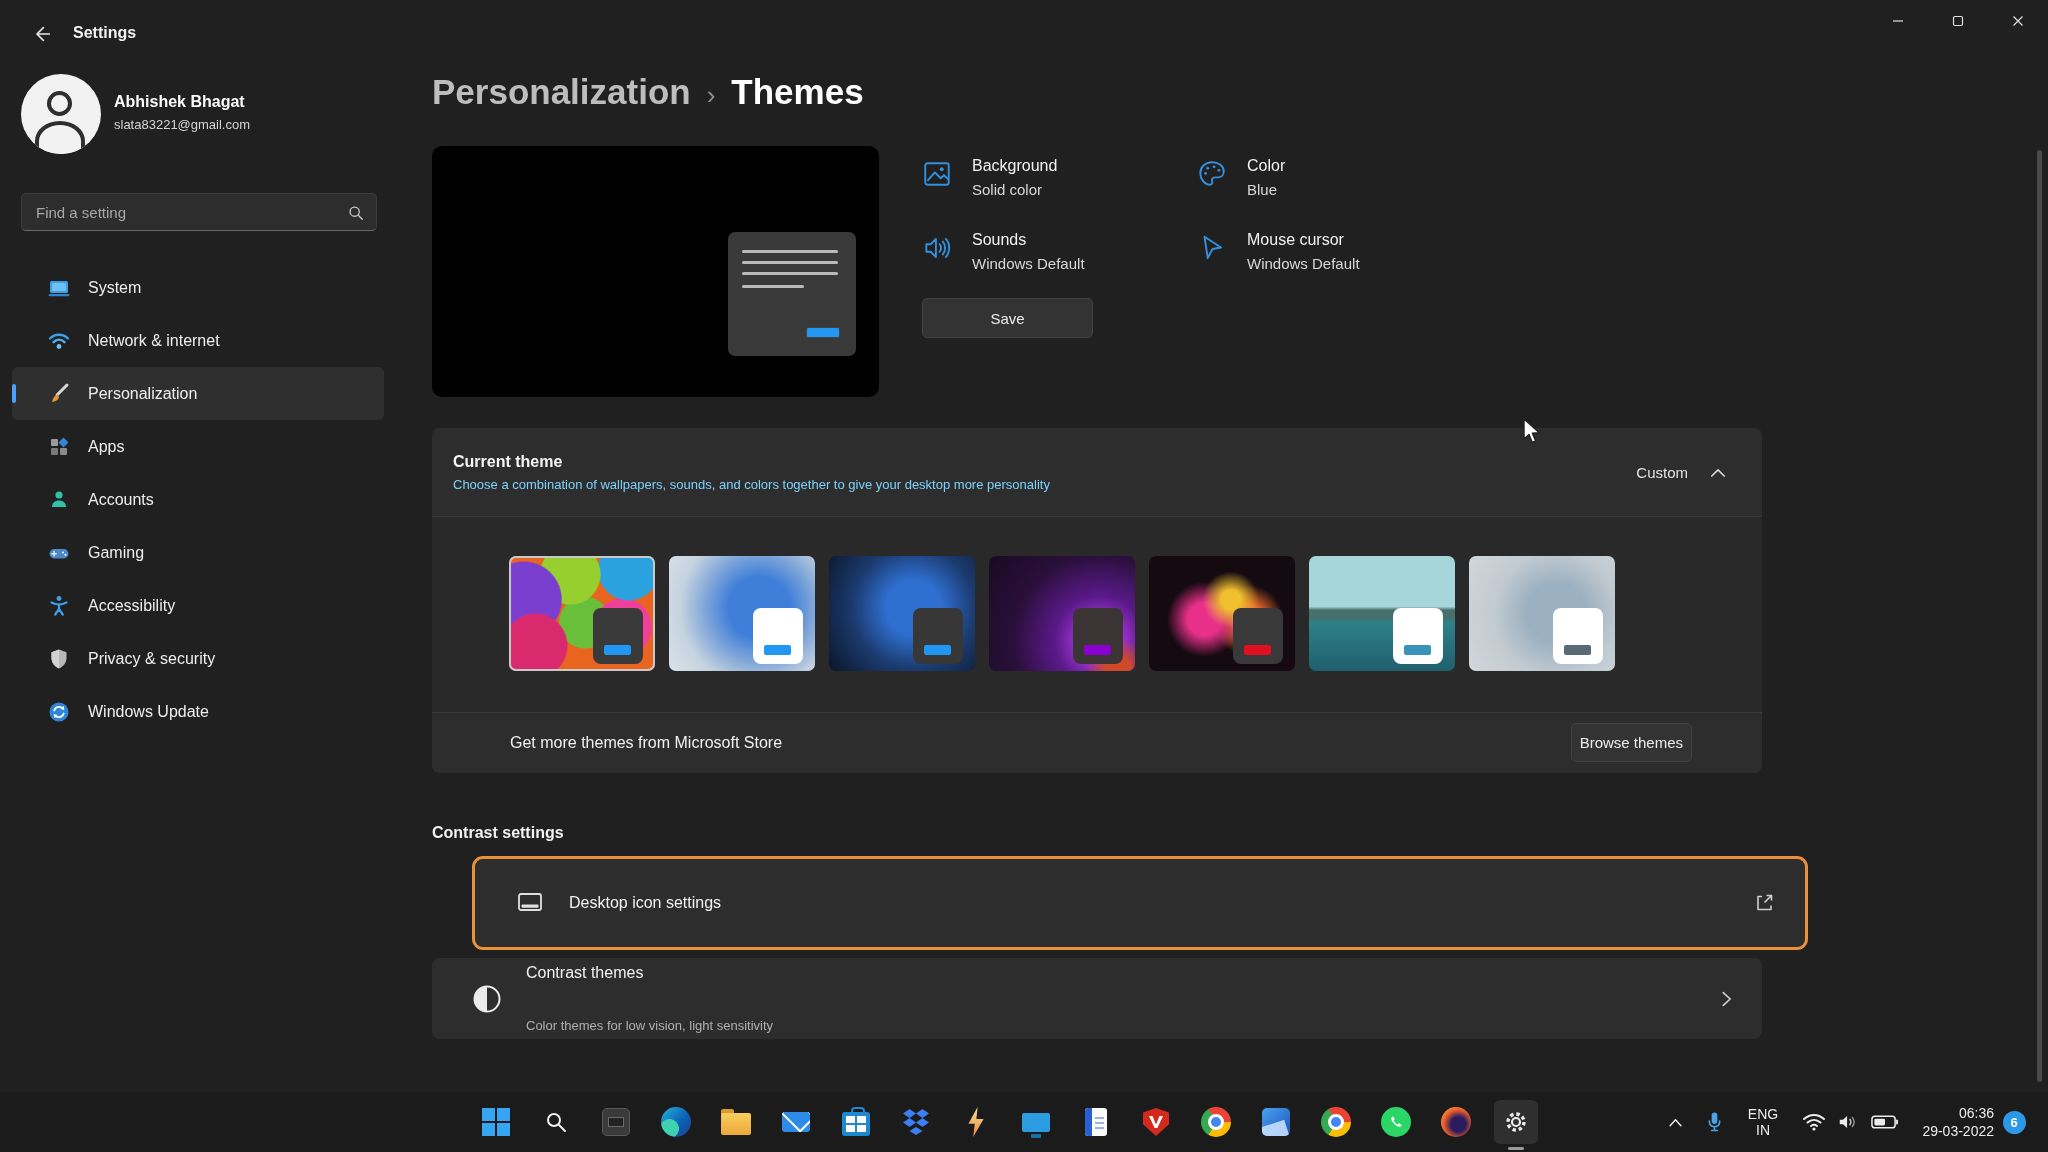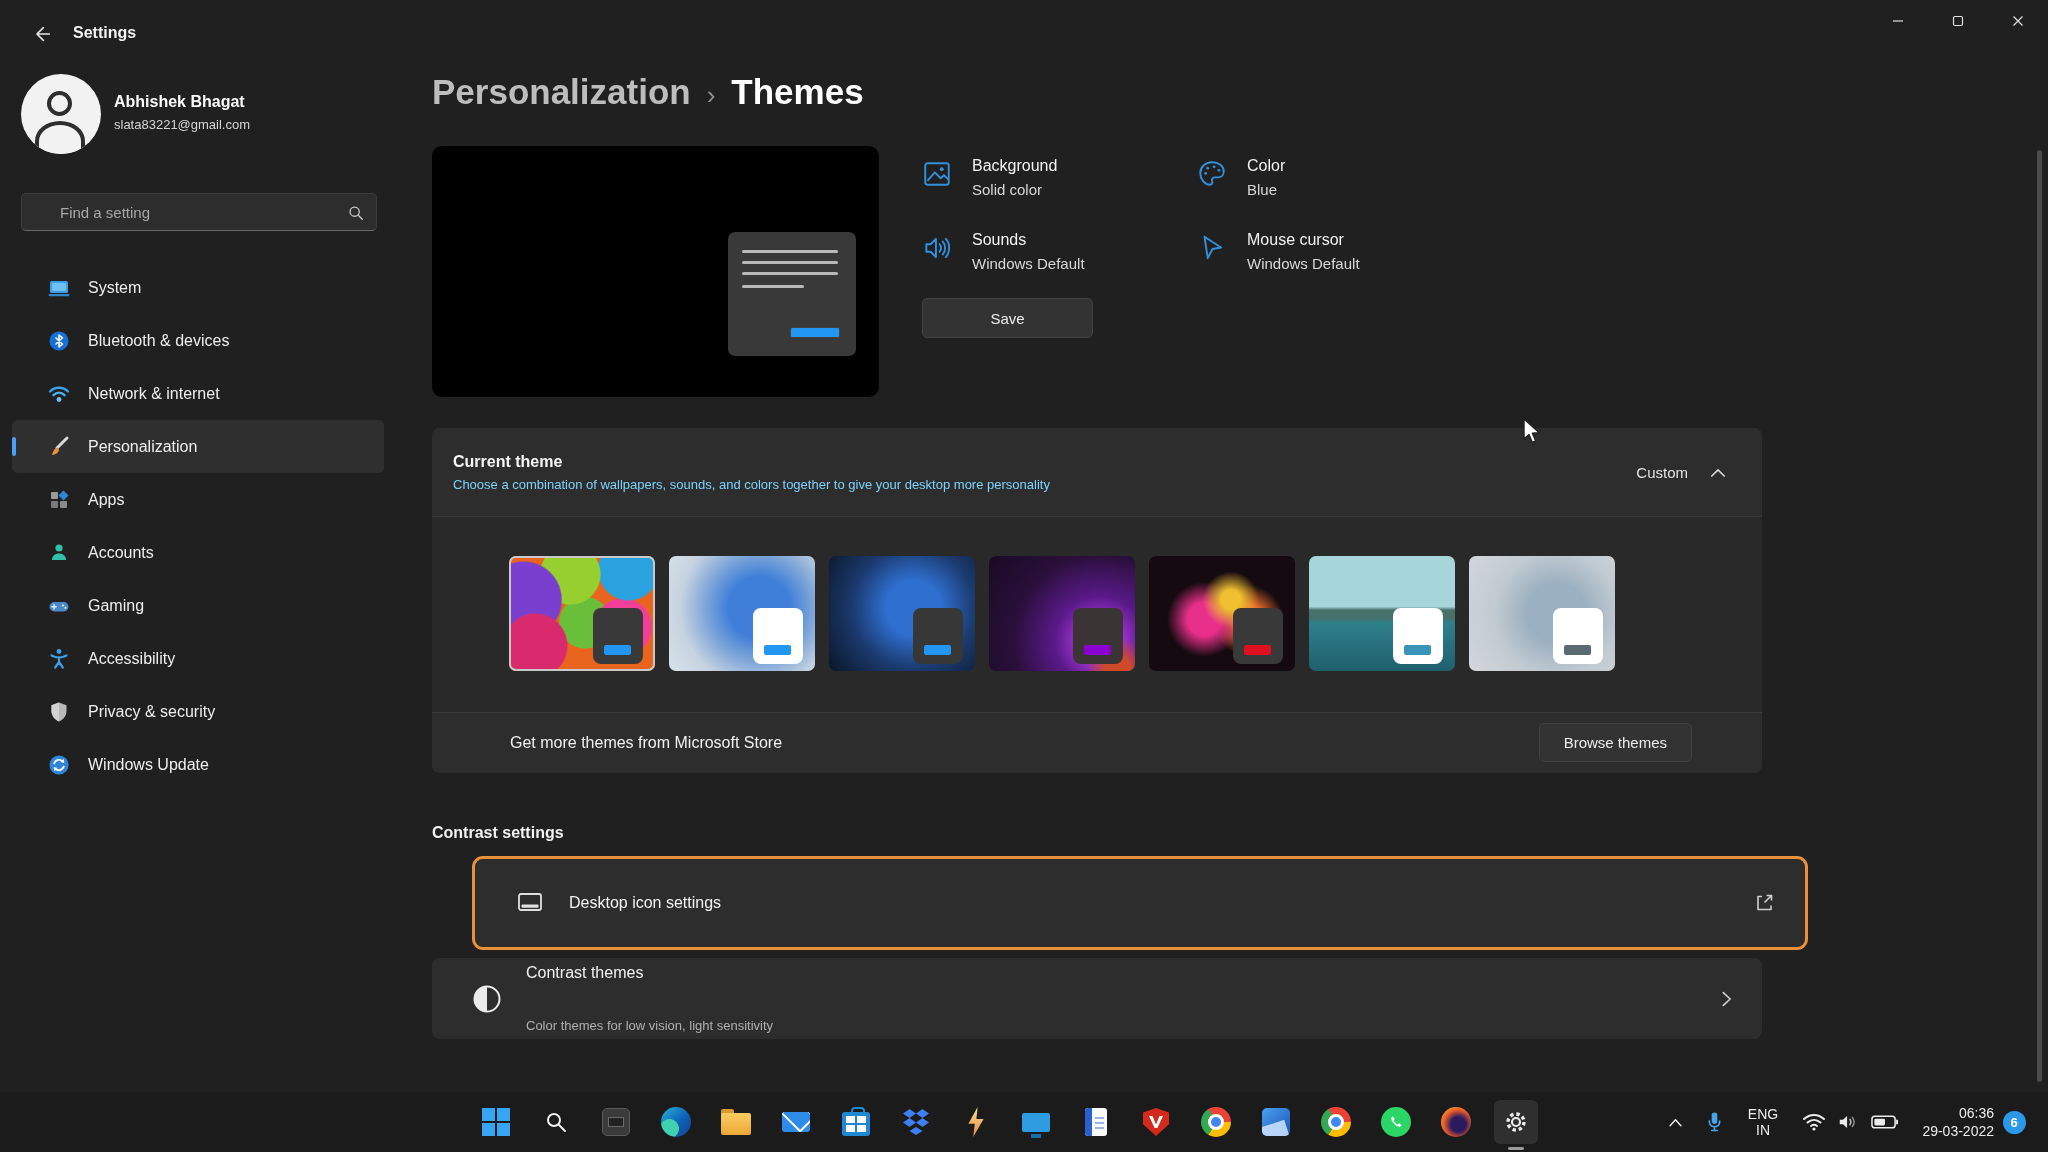--- a/index.html
+++ b/index.html
@@ -15,21 +15,21 @@
   .app-title{position:absolute;left:73px;top:24px;font-size:16px;font-weight:600;color:#f2f2f2;}
   .win-controls{position:absolute;right:0;top:0;display:flex;}
   .wc-btn{width:60px;height:42px;display:flex;align-items:center;justify-content:center;}
   
   .avatar{position:absolute;left:21px;top:74px;width:80px;height:80px;border-radius:50%;background:#f2f2f2;overflow:hidden;}
   .avatar .head{position:absolute;left:26px;top:17px;width:25px;height:25px;border:4px solid #2e2e2e;border-radius:50%;background:#f2f2f2;}
   .avatar .body{position:absolute;left:14px;top:47px;width:50px;height:40px;border:4px solid #2e2e2e;border-radius:50% 50% 0 0;background:#f2f2f2;}
   .acct-name{position:absolute;left:114px;top:93px;font-size:16px;font-weight:700;color:#fafafa;}
   .acct-email{position:absolute;left:114px;top:117px;font-size:13px;color:#d6d6d6;}
   
-  .search-box{position:absolute;left:21px;top:193px;width:356px;height:38px;background:#2d2d2d;border:1px solid #3c3c3c;border-bottom:1px solid #696969;border-radius:5px;display:flex;align-items:center;padding-left:24px;}
+  .search-box{position:absolute;left:21px;top:193px;width:356px;height:38px;background:#2d2d2d;border:1px solid #3c3c3c;border-bottom:1px solid #696969;border-radius:5px;display:flex;align-items:center;}
   .search-box input{flex:1;background:transparent;border:none;outline:none;color:#cfcfcf;font-size:15px;padding:0 10px 0 14px;font-family:inherit;}
   .search-box input::placeholder{color:#a8a8a8;}
   .search-glyph{margin-right:12px;}
   
   .nav{position:absolute;left:12px;top:261px;width:372px;}
   .nav-item{position:relative;height:53px;display:flex;align-items:center;padding-left:35px;border-radius:6px;cursor:default;}
   .nav-item .ic{width:24px;height:24px;flex:0 0 24px;display:flex;align-items:center;justify-content:center;}
   .nav-item .lbl{margin-left:17px;font-size:16px;color:#eeeeee;}
   .nav-item.selected{background:#2f2f2f;}
   .nav-item.selected::before{content:"";position:absolute;left:0;top:17px;width:4px;height:19px;border-radius:3px;background:#4c9ef8;}
@@ -74,21 +74,21 @@
     radial-gradient(circle at 76% 74%, #b03ae0 0 11%, #5a1a8a 32%, #2a0f3a 62%, #190a24);}
   .t5bg{background:
     radial-gradient(circle at 56% 38%, #f0c030 0 9%, transparent 26%),
     radial-gradient(circle at 38% 55%, #e8308a 0 15%, transparent 34%),
     radial-gradient(circle at 68% 56%, #e86a2a 0 13%, transparent 30%),
     #150a10;}
   .t6bg{background:linear-gradient(180deg,#a6d6da 0 44%,#46706a 47% 54%,#2f808a 58%,#1f5f6e 100%);}
   .t7bg{background:radial-gradient(circle at 60% 50%, #9bb0c0 0 28%, #c2cbd2 60%, #d3d7db);}
   .card-foot{height:60px;border-top:1px solid #3a3a3a;background:#2d2d2d;display:flex;align-items:center;justify-content:space-between;padding:0 70px 0 78px;}
   .card-foot .txt{font-size:16px;color:#f0f0f0;}
-  .btn{background:#333333;border:1px solid #424242;border-radius:5px;height:39px;display:flex;align-items:center;justify-content:center;font-size:15px;color:#ececec;padding:0 24px;}
+  .btn{background:#333333;border:1px solid #424242;border-radius:5px;height:39px;display:flex;align-items:center;justify-content:center;font-size:15px;color:#ececec;padding:0 8px;}
   
   .rel-head{position:absolute;left:432px;top:824px;font-size:16px;font-weight:600;color:#f2f2f2;}
   .row{position:absolute;left:432px;width:1330px;background:#2d2d2d;border-radius:8px;display:flex;align-items:center;padding:0 30px 0 38px;}
   .row .ric{width:34px;display:flex;justify-content:center;}
   .row .rtext{margin-left:22px;flex:1;}
   .row .rt1{font-size:16px;color:#f2f2f2;}
   .row .rt2{font-size:13px;color:#b0b0b0;margin-top:5px;}
   .row.highlight{outline:3px solid #e8913a;outline-offset:0;margin-left:43px;}
   
   .taskbar{position:absolute;left:0;top:1092px;width:2048px;height:60px;background:#1b1b1b;}
@@ -188,29 +188,20 @@
             <rect x="3" y="5" width="18" height="12" rx="1.5" fill="#3aa0e8"></rect>
             <rect x="5" y="7" width="14" height="8" rx="1" fill="#6fc0f4"></rect>
             <rect x="1.5" y="18" width="21" height="2.2" rx="1.1" fill="#2f86c8"></rect>
           </svg>
         </span>
       <span class="lbl">System</span>
     </div>
     <div class="nav-item">
       <span class="ic">
           <svg width="24" height="24" viewBox="0 0 24 24">
-            <circle cx="12" cy="12" r="9.5" fill="#1670d6"></circle>
-            <path d="M8.5 8.5 L15.5 15.2 L12 18 V6 L15.5 8.8 L8.5 15.5" stroke="#fff" stroke-width="1.5" fill="none" stroke-linejoin="round"></path>
-          </svg>
-        </span>
-      <span class="lbl">Bluetooth &amp; devices</span>
-    </div>
-    <div class="nav-item">
-      <span class="ic">
-          <svg width="24" height="24" viewBox="0 0 24 24">
             <path d="M3 9.5 C8 4.5 16 4.5 21 9.5" stroke="#3aa0e8" stroke-width="2.4" fill="none" stroke-linecap="round"></path>
             <path d="M6.5 13.2 C9.8 10 14.2 10 17.5 13.2" stroke="#4db0f2" stroke-width="2.4" fill="none" stroke-linecap="round"></path>
             <circle cx="12" cy="17.5" r="2.4" fill="#6fc0f4"></circle>
           </svg>
         </span>
       <span class="lbl">Network &amp; internet</span>
     </div>
     <div class="nav-item selected">
       <span class="ic">
           <svg width="24" height="24" viewBox="0 0 24 24">

